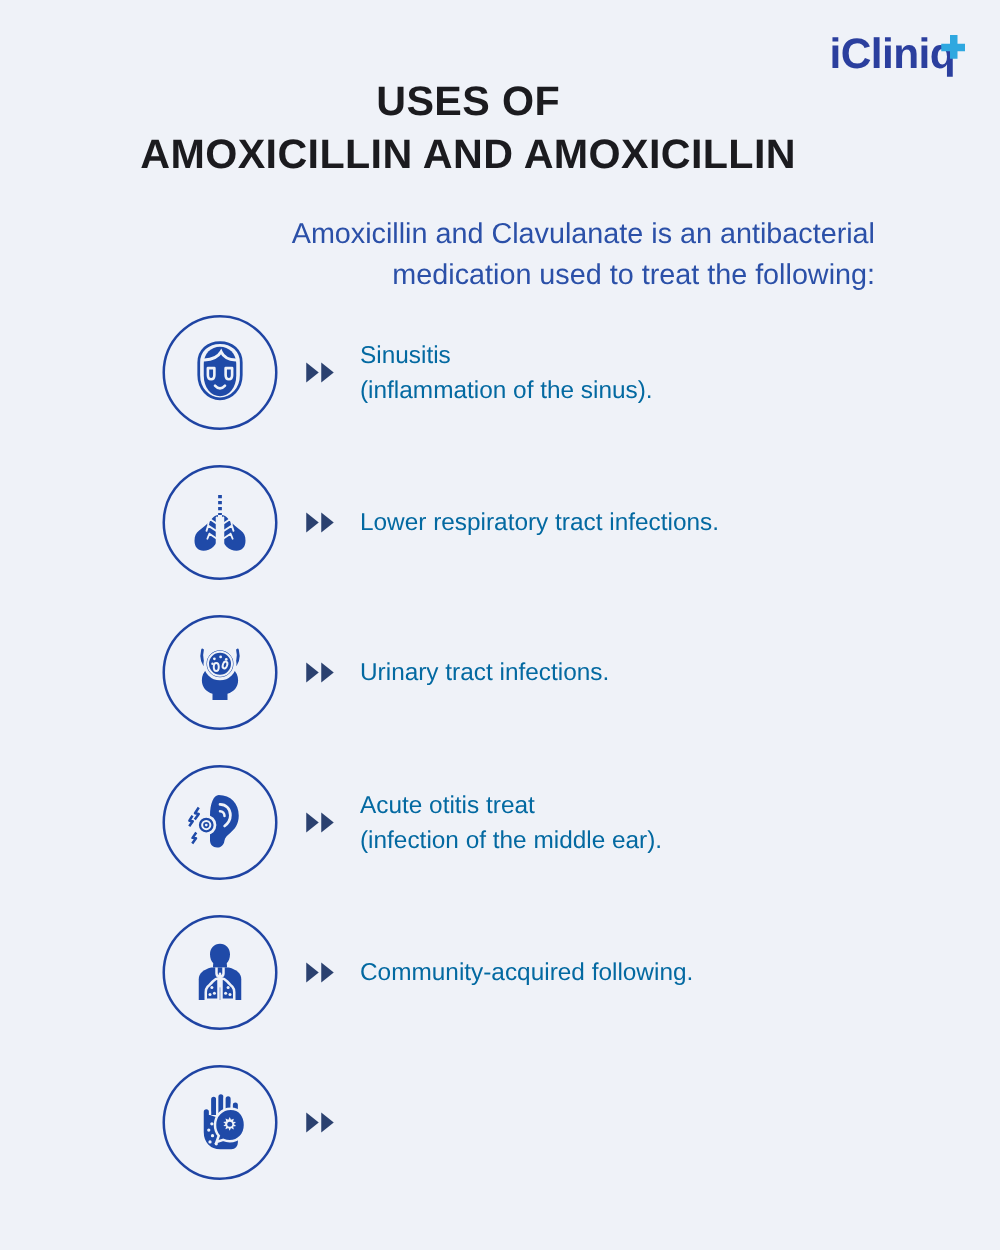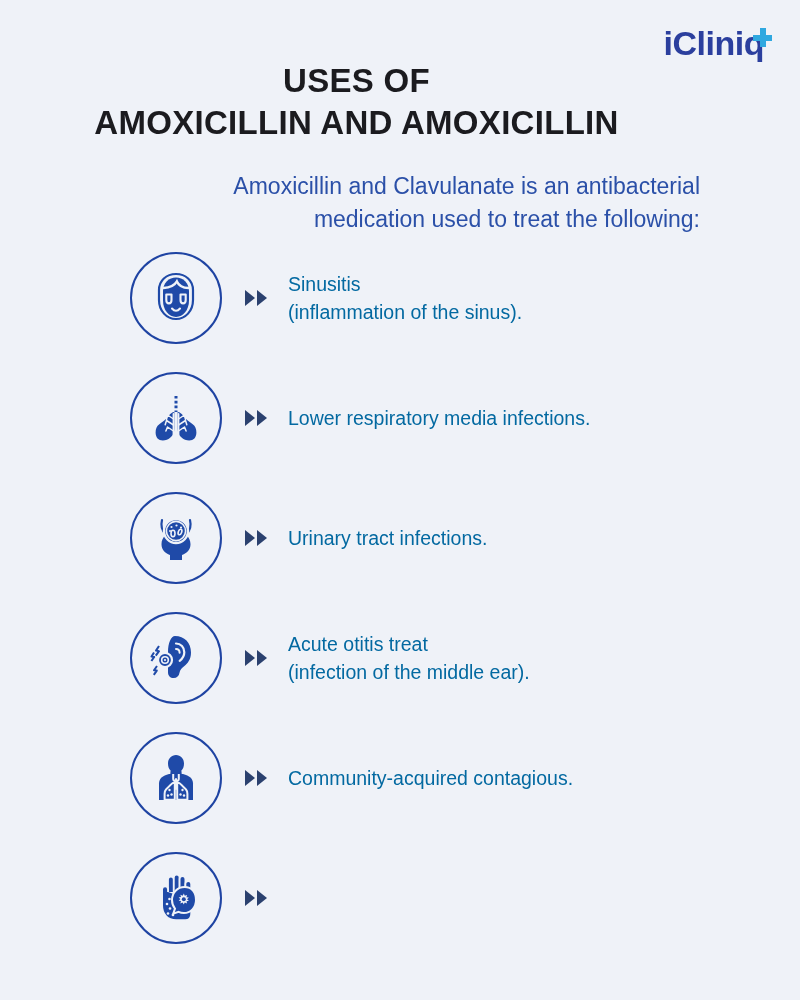--- a/index.html
+++ b/index.html
@@ -47,21 +47,21 @@
     left: 6.5px; top: 0; width: 6px; height: 19px;
   }
   .logo-plus::after {
     top: 6.5px; left: 0; width: 19px; height: 6px;
   }
 
   
   .title-block {
     position: absolute;
     top: 60px;
-    left: 0;
+    left: 18px;
     width: 713px;
     text-align: center;
   }
   .title-line {
     font-size: 33px;
     font-weight: bold;
     color: #1b1b1f;
     letter-spacing: 0.3px;
     line-height: 1.28;
   }
@@ -175,21 +175,21 @@
         <path d="M32.5 31l6-4M32.5 37l7-4.5M32.5 43l6-4M38.5 27l1 4.5M39.5 32.5l1.3 4.2M38.5 39l1.6 4" stroke="#eff2f8" stroke-width="1.5" stroke-linecap="round"></path>
       </svg>
     </div>
     <div class="chev">
       <svg width="26" height="18" viewBox="0 0 26 18">
         <path d="M1 1 L11 9 L1 17 Z" fill="#2b416f"></path>
         <path d="M13 1 L23 9 L13 17 Z" fill="#2b416f"></path>
       </svg>
     </div>
     <div class="row-text">
-      <span>Lower respiratory media infections.</span>
+      <span>Lower respiratory tract infections.</span>
       <span class="l2"></span>
     </div>
   </div>
 
   <div class="row">
     <div class="icon-wrap">
       <svg width="60" height="60" viewBox="0 0 60 60">
         <path d="M16 12c-1.5 6 0 11 4 14.5" fill="none" stroke="#1f4aa8" stroke-width="2.2" stroke-linecap="round"></path>
         <path d="M44 12c1.5 6 0 11-4 14.5" fill="none" stroke="#1f4aa8" stroke-width="2.2" stroke-linecap="round"></path>
         <path d="M30 24c-8.5 0-14.5 4.8-14.5 12.3 0 5.2 3.5 9.2 8.5 10.6V52h12v-5.1c5-1.4 8.5-5.4 8.5-10.6C44.5 28.8 38.5 24 30 24z" fill="#1f4aa8"></path>
@@ -258,21 +258,21 @@
         <circle cx="38" cy="47.5" r="1.2" fill="#eff2f8"></circle>
       </svg>
     </div>
     <div class="chev">
       <svg width="26" height="18" viewBox="0 0 26 18">
         <path d="M1 1 L11 9 L1 17 Z" fill="#2b416f"></path>
         <path d="M13 1 L23 9 L13 17 Z" fill="#2b416f"></path>
       </svg>
     </div>
     <div class="row-text">
-      <span>Community-acquired contagious.</span>
+      <span>Community-acquired following.</span>
       <span class="l2"></span>
     </div>
   </div>
 
   <div class="row">
     <div class="icon-wrap">
       <svg width="60" height="60" viewBox="0 0 60 60">
         <path d="M22 24V11.5c0-1.7 1.3-3 2.9-3s2.9 1.3 2.9 3V24" fill="#1f4aa8" stroke="#eff2f8" stroke-width="1.8"></path>
         <path d="M27.8 24V9.5c0-1.7 1.3-3 2.9-3s2.9 1.3 2.9 3V24" fill="#1f4aa8" stroke="#eff2f8" stroke-width="1.8"></path>
         <path d="M33.6 24V11c0-1.7 1.3-3 2.9-3s2.9 1.3 2.9 3V26" fill="#1f4aa8" stroke="#eff2f8" stroke-width="1.8"></path>

